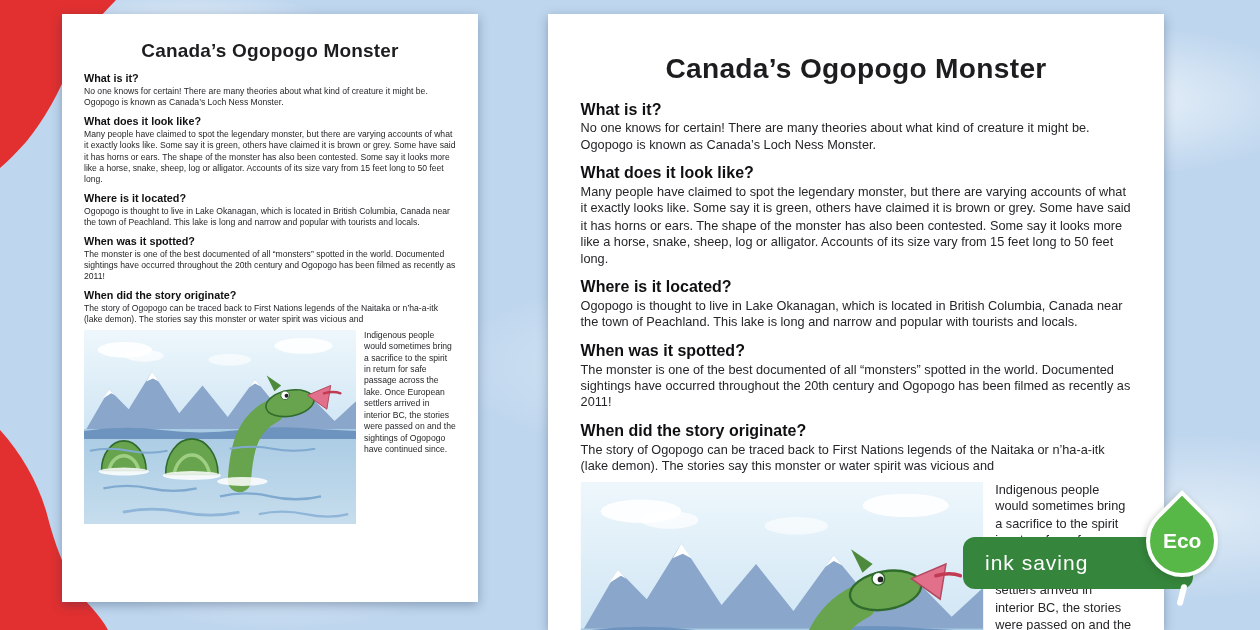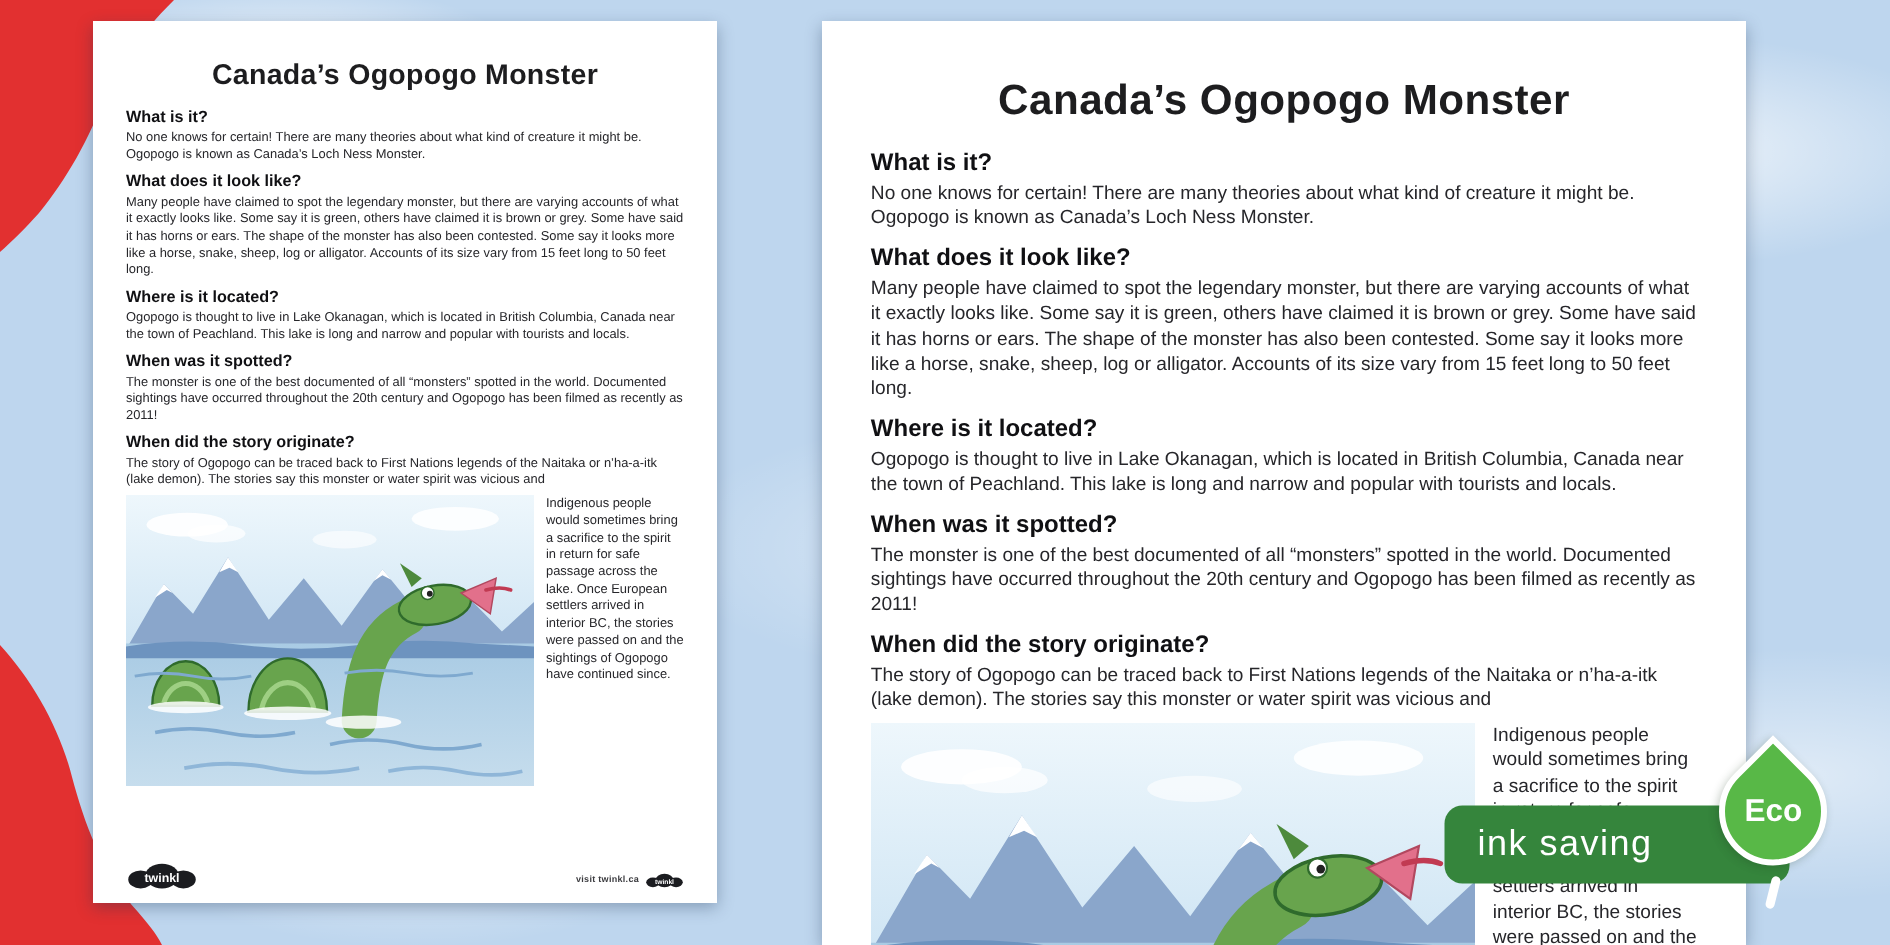--- a/index.html
+++ b/index.html
@@ -79,21 +79,21 @@
   .badge-pill {
     position: absolute;
     left: 963px; top: 537px;
     width: 230px; height: 52px;
     box-sizing: border-box;
     background: #35853c;
     border-radius: 12px;
     display: flex; align-items: center;
     padding-left: 22px;
     color: #ffffff;
-    font-size: 24px;
+    font-size: 21px;
     letter-spacing: 1px;
     z-index: 6;
   }
   .badge-leaf {
     position: absolute;
     left: 1146px; top: 505px;
     width: 64px; height: 64px;
     background: #58b847;
     border: 4px solid #ffffff;
     border-radius: 0 50% 50% 50%;
@@ -195,37 +195,20 @@
           <path d="M40 184 Q 70 178 100 184 T 160 184" stroke="#8fb6d8" stroke-width="2.6" fill="none"></path>
           <path d="M180 186 Q 204 181 228 186 T 272 186" stroke="#8fb6d8" stroke-width="2.4" fill="none"></path>
           <ellipse cx="41" cy="143" rx="26" ry="4" fill="#ffffff" opacity=".85"></ellipse>
           <ellipse cx="111" cy="147" rx="30" ry="4.5" fill="#ffffff" opacity=".85"></ellipse>
           <ellipse cx="163" cy="153" rx="26" ry="4.5" fill="#ffffff" opacity=".85"></ellipse>
         </svg>
         <p class="side-text">Indigenous people would sometimes bring a sacrifice to the spirit in return for safe passage across the lake. Once European settlers arrived in interior BC, the stories were passed on and the sightings of Ogopogo have continued since.</p>
       </div>
     </div>
 
-    <div class="sheet-footer">
-      <svg class="logo" viewBox="0 0 64 26">
-        <ellipse cx="13" cy="16" rx="11" ry="8" fill="#1b1c20"></ellipse>
-        <ellipse cx="32" cy="13" rx="15" ry="11" fill="#1b1c20"></ellipse>
-        <ellipse cx="51" cy="16" rx="11" ry="8" fill="#1b1c20"></ellipse>
-        <text x="32" y="18" text-anchor="middle" font-size="11" font-weight="bold" fill="#ffffff">twinkl</text>
-      </svg>
-      <div class="visit-group">
-        <span class="visit">visit twinkl.ca</span>
-        <svg class="logo-mini" viewBox="0 0 64 26">
-          <ellipse cx="13" cy="16" rx="11" ry="8" fill="#1b1c20"></ellipse>
-          <ellipse cx="32" cy="13" rx="15" ry="11" fill="#1b1c20"></ellipse>
-          <ellipse cx="51" cy="16" rx="11" ry="8" fill="#1b1c20"></ellipse>
-          <text x="32" y="18" text-anchor="middle" font-size="11" font-weight="bold" fill="#ffffff">twinkl</text>
-        </svg>
-      </div>
-    </div>
   </div>
 </div>
 
 <div class="page page-right">
     <div class="sheet">
     <h1>Canada’s Ogopogo Monster</h1>
 
     <div class="sec">
       <h2>What is it?</h2>
       <p>No one knows for certain! There are many theories about what kind of creature it might be. Ogopogo is known as Canada’s Loch Ness Monster.</p>

